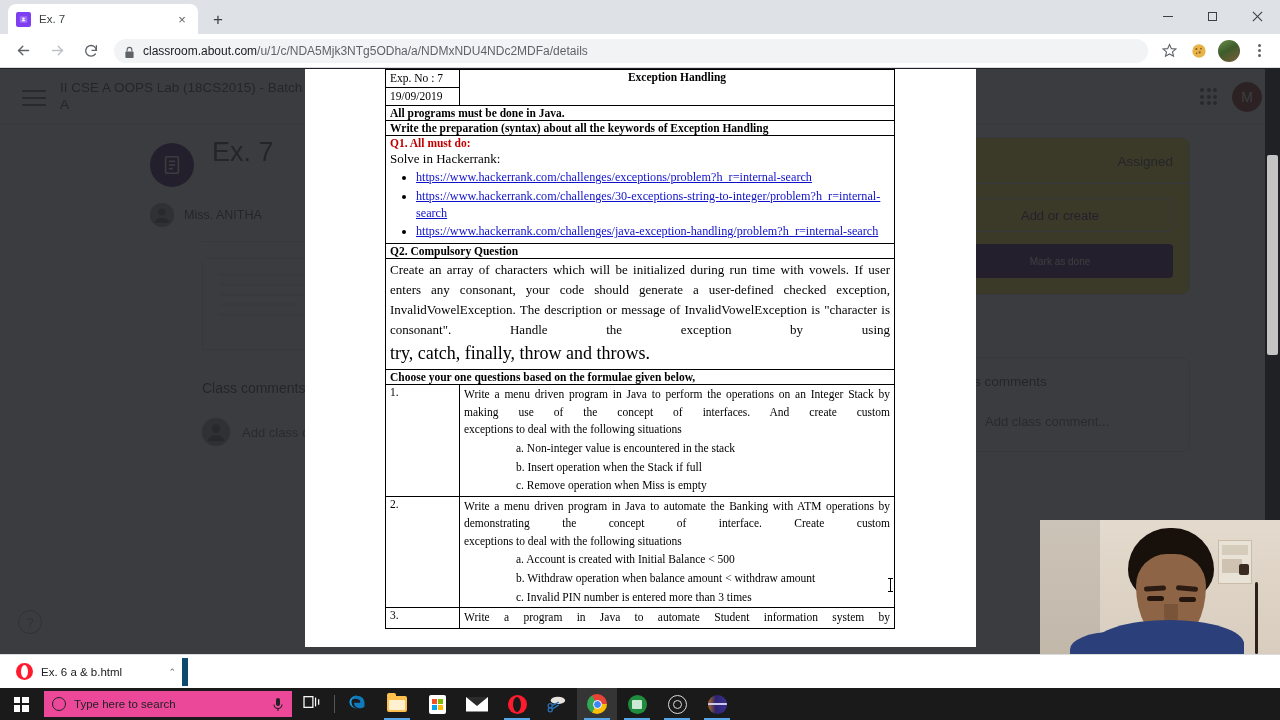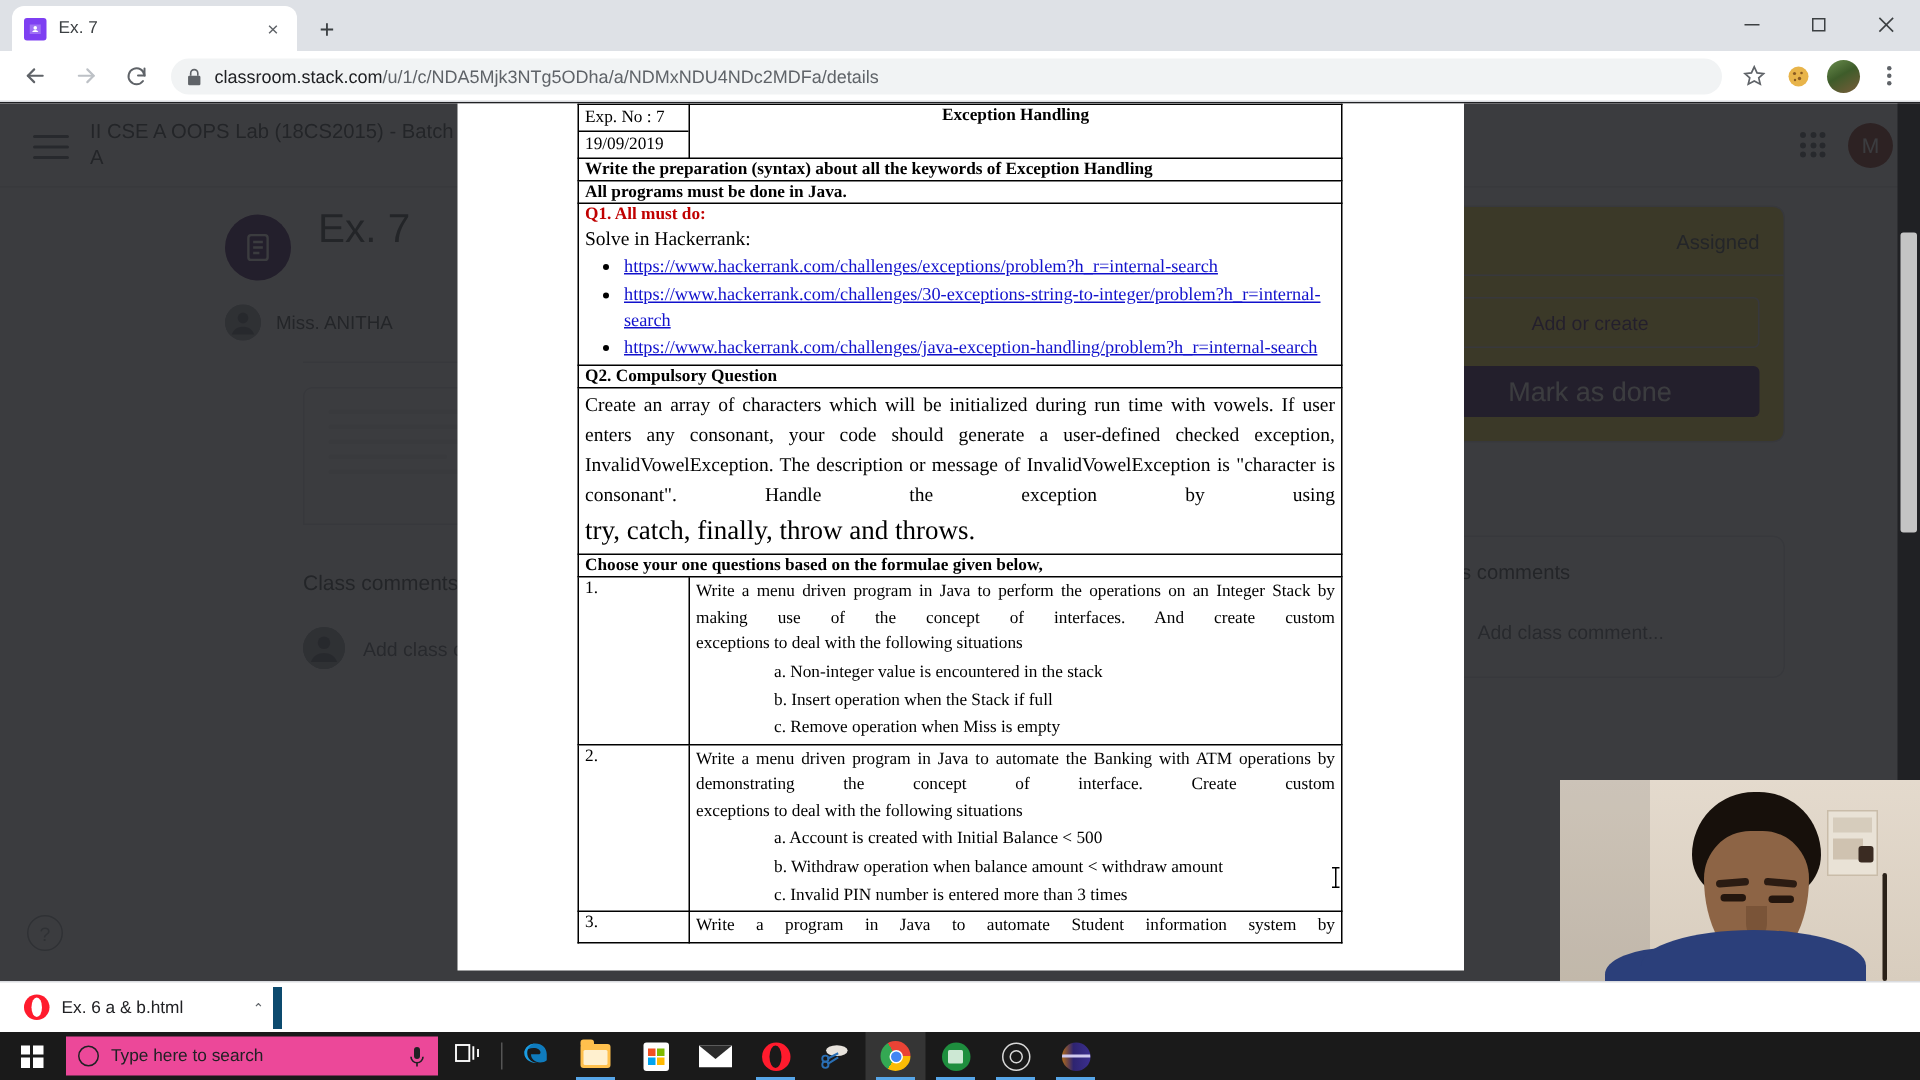--- a/index.html
+++ b/index.html
@@ -160,21 +160,21 @@
   .side-status { font-size: 13.5px; color:#3c4043;}
   .side-sep { height:1px; background:#dadce0; margin: 14px -16px; }
   .side-addbtn {
     border:1px solid #dadce0; border-radius:4px; height: 34px;
     display:flex;align-items:center;justify-content:center;
     font-size:13px;color:#3f1260; font-weight:500;
   }
   .side-done {
     margin-top: 12px; height:34px; background:#3f1260; border-radius:4px;
     display:flex;align-items:center;justify-content:center;
-    color:#fff; font-size:18px; font-weight:500;
+    color:#fff; font-size:10px; font-weight:500;
   }
   .cr-side2 {
     position:absolute; left: 930px; top: 232px; width: 260px;
     border: 1px solid #dadce0; border-radius: 8px; padding: 16px;
     background:#fff;
   }
   .cr-side2 .t { font-size:13.5px; color:#3c4043;}
   .cr-side2 .r { display:flex; align-items:center; gap:10px; margin-top:18px;}
   .help-btn {
     position:absolute; left: 18px; bottom: 20px;
@@ -414,21 +414,21 @@
           <polyline points="20 4 20 11 13.5 11"></polyline>
         </svg>
     </div>
     <div class="omnibox">
       <span class="lock-icon">
         <svg viewBox="0 0 12 14" fill="#5f6368">
             <rect x="1.5" y="6" width="9" height="7" rx="1"></rect>
             <path d="M3.4 6V4.1a2.6 2.6 0 0 1 5.2 0V6" fill="none" stroke="#5f6368" stroke-width="1.2"></path>
           </svg>
       </span>
-      <span class="url-text"><span class="domain">classroom.stack.com</span><span class="path">/u/1/c/NDA5Mjk3NTg5ODha/a/NDMxNDU4NDc2MDFa/details</span></span>
+      <span class="url-text"><span class="domain">classroom.about.com</span><span class="path">/u/1/c/NDA5Mjk3NTg5ODha/a/NDMxNDU4NDc2MDFa/details</span></span>
     </div>
     <div class="tb-icon">
       <svg width="15" height="15" viewBox="0 0 24 24" fill="none" stroke="#5f6368" stroke-width="1.8">
           <polygon points="12 2.5 15 9 22 9.7 16.8 14.3 18.4 21 12 17.5 5.6 21 7.2 14.3 2 9.7 9 9"></polygon>
         </svg>
     </div>
     <div class="tb-icon">
       <svg width="16" height="16" viewBox="0 0 24 24">
           <circle cx="12" cy="12" r="10" fill="#e8b44a"></circle>
           <circle cx="8" cy="9" r="1.6" fill="#8a5a22"></circle>
@@ -552,24 +552,24 @@
       <table class="doc">
         <tbody>
             <tr>
           <td class="expno">
             <div>Exp. No : 7</div>
             <div style="border-top:1px solid #000; margin:1px -4px 0; padding:1px 4px 0;">19/09/2019</div>
           </td>
           <td class="hdr-title">Exception Handling</td>
         </tr>
         <tr>
+          <td colspan="2" class="red">All programs must be done in Java.</td>
+        </tr>
+        <tr>
           <td colspan="2" class="red">Write the preparation (syntax) about all the keywords of Exception Handling</td>
-        </tr>
-        <tr>
-          <td colspan="2" class="red">All programs must be done in Java.</td>
         </tr>
         <tr>
           <td colspan="2">
             <div class="red">Q1. All must do:</div>
             <div class="plaintext">Solve in Hackerrank:</div>
             <ul class="bul">
               <li><span class="lnk">https://www.hackerrank.com/challenges/exceptions/problem?h_r=internal-search</span></li>
               <li><span class="lnk">https://www.hackerrank.com/challenges/30-exceptions-string-to-integer/problem?h_r=internal-search</span></li>
               <li><span class="lnk">https://www.hackerrank.com/challenges/java-exception-handling/problem?h_r=internal-search</span></li>
             </ul>

